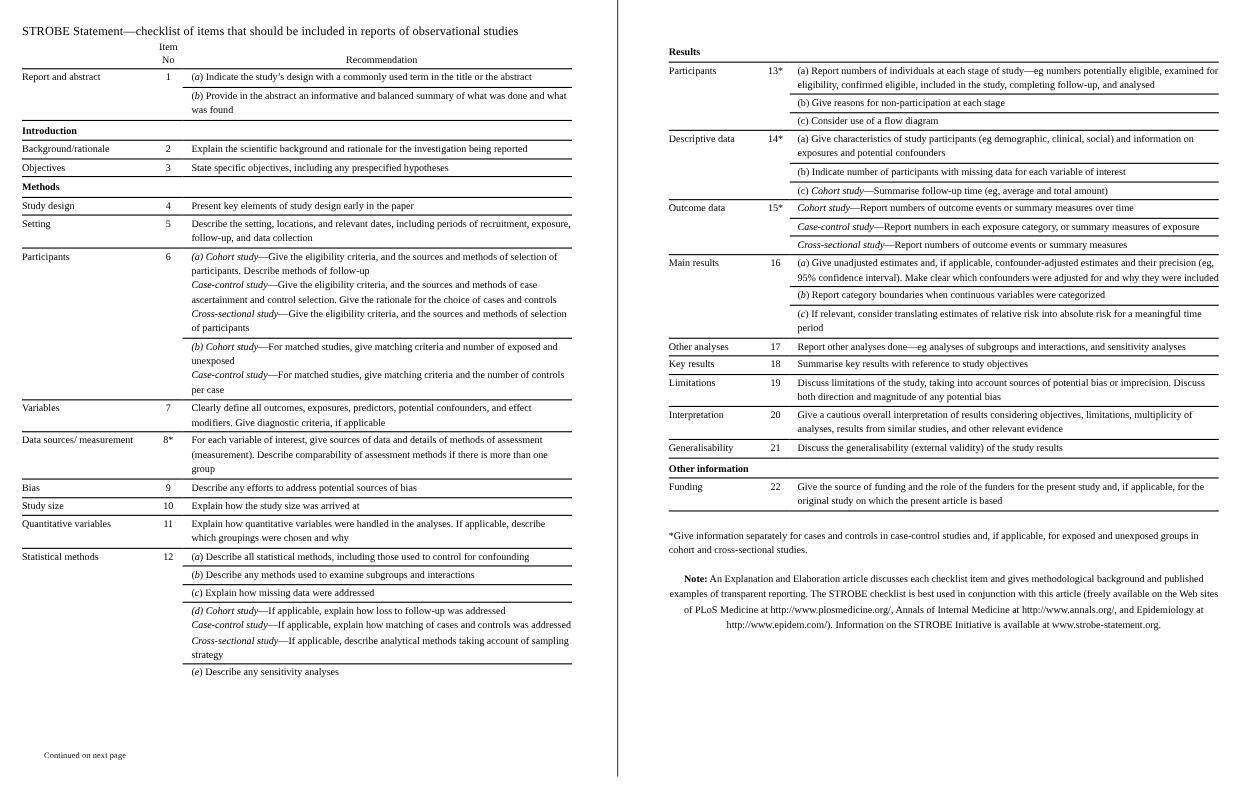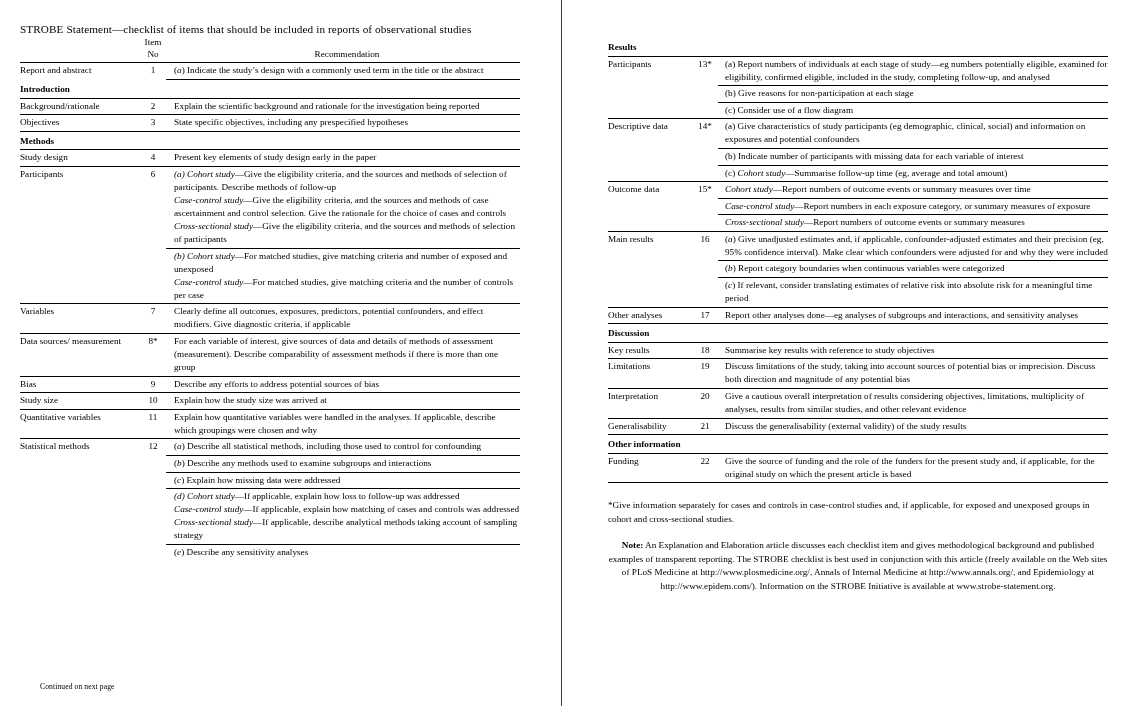--- a/index.html
+++ b/index.html
@@ -130,40 +130,50 @@
           <tr class="rule-full">
             <td>&nbsp;</td>
             <td class="cell-item hdr-item"><span>Item</span><br><span>No</span></td>
             <td class="cell-rec hdr-rec"><br>Recommendation</td>
           </tr>
           <tr class="rule-rec">
             <td class="cell-label">Report and abstract</td>
             <td class="cell-item">1</td>
             <td class="cell-rec"><span>(<span class="it">a</span>)</span><span> Indicate the study’s design with a commonly used term in the title or the abstract</span></td>
           </tr>
+          <tr class="rule-full">
+            <td class="cell-label"></td>
+            <td class="cell-item"></td>
+            <td class="cell-rec"><span>(<span class="it">b</span>)</span><span> Provide in the abstract an informative and balanced summary of what was done and what was found</span></td>
+          </tr>
           <tr class="section-row rule-full">
             <td colspan="3">Introduction</td>
           </tr>
           <tr class="rule-full">
             <td class="cell-label">Background/rationale</td>
             <td class="cell-item">2</td>
             <td class="cell-rec"><span>Explain the scientific background and rationale for the investigation being reported</span></td>
           </tr>
           <tr class="rule-full">
             <td class="cell-label">Objectives</td>
             <td class="cell-item">3</td>
             <td class="cell-rec"><span>State specific objectives, including any prespecified hypotheses</span></td>
           </tr>
           <tr class="section-row rule-full">
             <td colspan="3">Methods</td>
           </tr>
           <tr class="rule-full">
             <td class="cell-label">Study design</td>
             <td class="cell-item">4</td>
             <td class="cell-rec"><span>Present key elements of study design early in the paper</span></td>
+          </tr>
+          <tr class="rule-full">
+            <td class="cell-label">Setting</td>
+            <td class="cell-item">5</td>
+            <td class="cell-rec"><span>Describe the setting, locations, and relevant dates, including periods of recruitment, exposure, follow-up, and data collection</span></td>
           </tr>
           <tr class="rule-rec">
             <td class="cell-label">Participants</td>
             <td class="cell-item">6</td>
             <td class="cell-rec"><span class="it">(a) Cohort study</span><span>—Give the eligibility criteria, and the sources and methods of selection of participants. Describe methods of follow-up</span><br><span class="it">Case-control study</span><span>—Give the eligibility criteria, and the sources and methods of case ascertainment and control selection. Give the rationale for the choice of cases and controls</span><br><span class="it">Cross-sectional study</span><span>—Give the eligibility criteria, and the sources and methods of selection of participants</span></td>
           </tr>
           <tr class="rule-full">
             <td class="cell-label"></td>
             <td class="cell-item"></td>
             <td class="cell-rec"><span class="it">(b) Cohort study</span><span>—For matched studies, give matching criteria and number of exposed and unexposed</span><br><span class="it">Case-control study</span><span>—For matched studies, give matching criteria and the number of controls per case</span></td>
@@ -293,23 +303,20 @@
           <tr class="rule-full">
             <td class="cell-label"></td>
             <td class="cell-item"></td>
             <td class="cell-rec"><span>(<span class="it">c</span>)</span><span> If relevant, consider translating estimates of relative risk into absolute risk for a meaningful time period</span></td>
           </tr>
           <tr class="rule-full">
             <td class="cell-label">Other analyses</td>
             <td class="cell-item">17</td>
             <td class="cell-rec"><span>Report other analyses done—eg analyses of subgroups and interactions, and sensitivity analyses</span></td>
           </tr>
-          <tr class="section-row rule-full">
-            <td colspan="3">Discussion</td>
-          </tr>
           <tr class="rule-full">
             <td class="cell-label">Key results</td>
             <td class="cell-item">18</td>
             <td class="cell-rec"><span>Summarise key results with reference to study objectives</span></td>
           </tr>
           <tr class="rule-full">
             <td class="cell-label">Limitations</td>
             <td class="cell-item">19</td>
             <td class="cell-rec"><span>Discuss limitations of the study, taking into account sources of potential bias or imprecision. Discuss both direction and magnitude of any potential bias</span></td>
           </tr>

